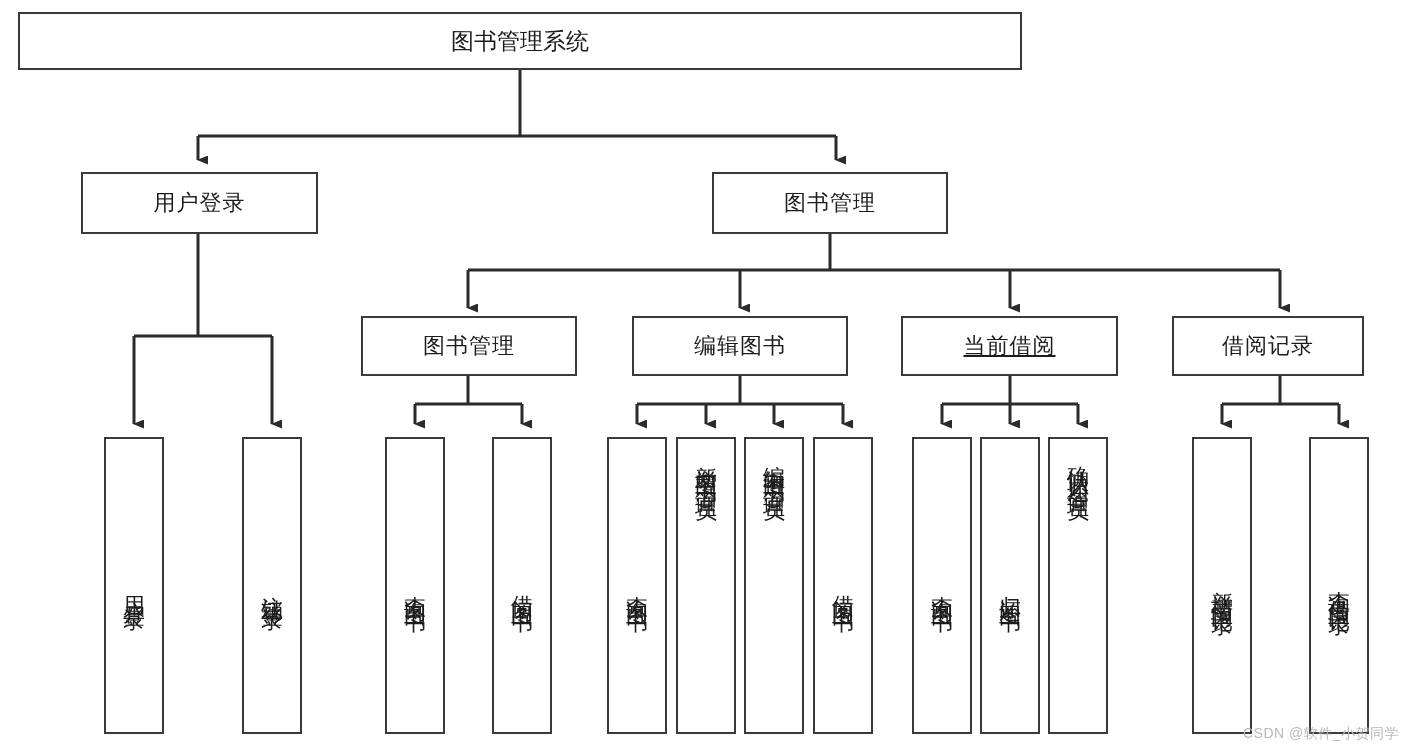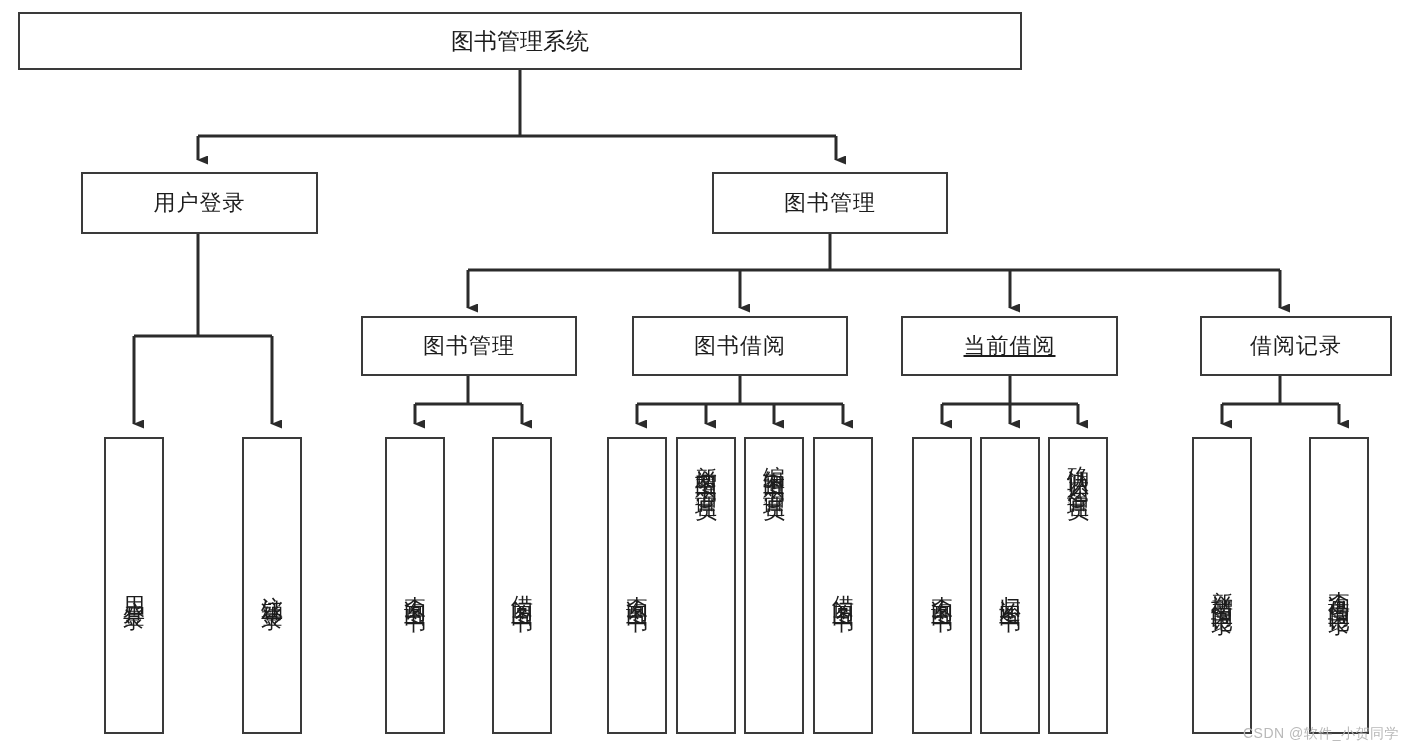--- a/index.html
+++ b/index.html
@@ -142,26 +142,26 @@
     <span>用户登录</span>
   </div>
   <div class="node h" style="left:712px; top:172px; width:236px; height:62px;">
     <span>图书管理</span>
   </div>
 
   <div class="node h" style="left:361px; top:316px; width:216px; height:60px;">
     <span>图书管理</span>
   </div>
   <div class="node h" style="left:632px; top:316px; width:216px; height:60px;">
-    <span>图书借阅</span>
+    <span>编辑图书</span>
   </div>
   <div class="node h" style="left:901px; top:316px; width:217px; height:60px;text-decoration:underline;">
     <span>当前借阅</span>
   </div>
-  <div class="node h" style="left:1172px; top:316px; width:192px; height:60px;margin-left:28px;">
+  <div class="node h" style="left:1172px; top:316px; width:192px; height:60px;">
     <span>借阅记录</span>
   </div>
 
   <div class="node leaf" style="left:104px; top:437px; width:60px; height:297px;">
     <span class="leafwrap">
         <span class="vtext">用户登录</span>
       </span>
   </div>
   <div class="node leaf" style="left:242px; top:437px; width:60px; height:297px;">
     <span class="leafwrap">

